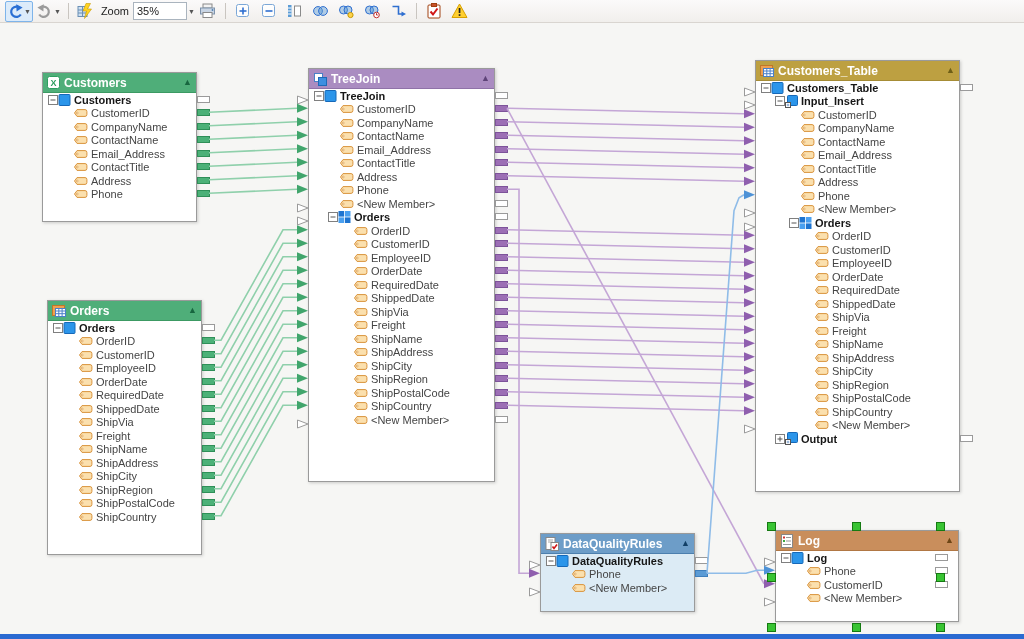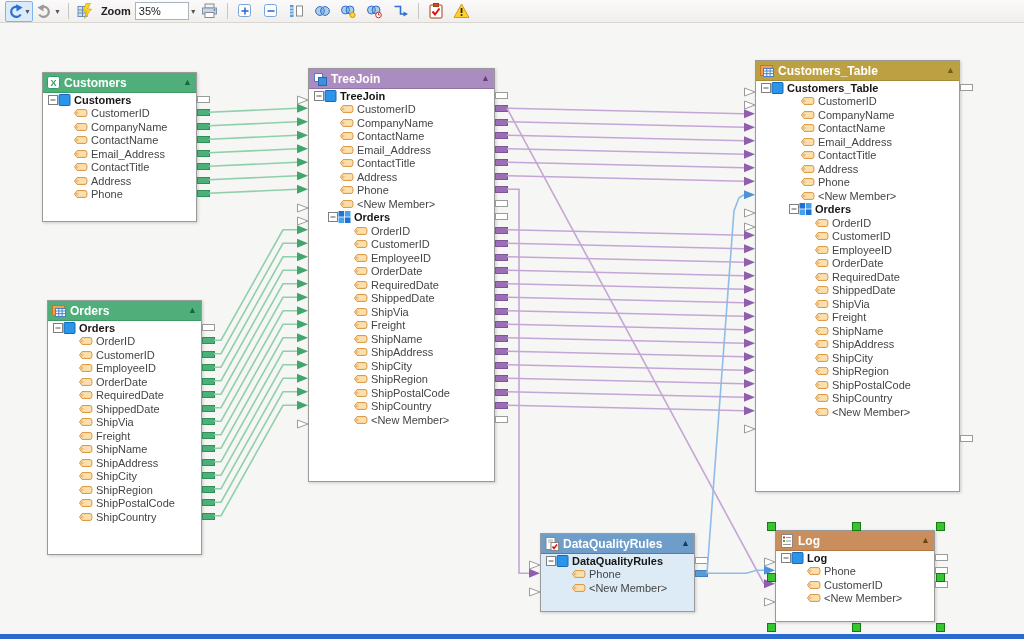--- a/index.html
+++ b/index.html
@@ -6,21 +6,21 @@
     font-family:"Liberation Sans",sans-serif;background:#f6f6f4;}
   
   #toolbar{position:absolute;left:0;top:0;width:1024px;height:23px;
     background:linear-gradient(#fbfafa,#f1efec);border-bottom:1px solid #d9d5d0;
     display:flex;align-items:center;padding-left:4px;box-sizing:border-box;z-index:10;}
   .tb-btn{height:19px;min-width:20px;display:flex;align-items:center;justify-content:center;
     border:1px solid transparent;border-radius:2px;margin:0 1px;padding:0 1px;}
   .tb-btn.hot{background:#dcebfa;border-color:#7eb4ea;}
   .tb-caret{font-size:7px;color:#555;margin-left:1px;}
   .tb-sep{width:1px;height:16px;background:#c9c5c0;margin:0 4px;}
-  .tb-label{font-size:11px;color:#222;margin:0 4px 0 2px;font-weight:bold;}
+  .tb-label{font-size:11px;color:#222;margin:0 4px 0 2px;}
   .tb-combo{width:46px;height:16px;background:#fff;border:1px solid #aab4be;
     font-size:11px;color:#222;display:flex;align-items:center;justify-content:space-between;
     padding:0 3px;}
   
   .comp{position:absolute;background:#fff;border:1px solid #9a9a9a;
     box-shadow:1px 1px 3px rgba(0,0,0,.18);z-index:2;box-sizing:border-box;}
   .comp-header{height:20px;display:flex;align-items:center;padding:0 4px;
     box-sizing:border-box;border-bottom:1px solid rgba(0,0,0,.25);}
   .comp-title{flex:1;font-size:12px;font-weight:bold;color:#fff;margin-left:4px;
     white-space:nowrap;overflow:hidden;}
@@ -613,20 +613,32 @@
         </svg>
         <svg width="13" height="12">
           <rect x="1" y="0.5" width="11" height="11" rx="1" fill="#2b95ea" stroke="#1668b8"></rect>
         </svg>
         <span class="lbl b">Customers_Table</span>
       </div>
       <div class="conn" style="left: -12px; top: 21.75px;"><svg width="12" height="10">
           <polygon points="0.5,1 0.5,9 11,5" fill="#fff" stroke="#9a9a9a"></polygon>
         </svg></div>
       <div class="conn" style="left: 204px; top: 22.75px; width: 13px; height: 7px; background: rgb(255, 255, 255); border: 1px solid rgb(154, 154, 154); box-sizing: border-box;"></div>
+      <div class="row" style="padding-left: 19px;">
+        <svg width="10" height="10">
+          <rect x="0.5" y="0.5" width="9" height="9" fill="#fff" stroke="#7f7f7f"></rect>
+          <line x1="2.5" y1="5" x2="7.5" y2="5" stroke="#555"></line>
+        </svg>
+        <svg width="13" height="13">
+          <rect x="2.5" y="0.5" width="10" height="10" rx="1" fill="#2b95ea" stroke="#1668b8"></rect>
+          <rect x="0.5" y="7.5" width="5" height="5" fill="#fff" stroke="#555"></rect>
+          <rect x="1.8" y="8.8" width="2.4" height="2.4" fill="#9ab6d8"></rect>
+        </svg>
+        <span class="lbl b">Input_Insert</span>
+      </div>
       <div class="conn" style="left: -12px; top: 35.25px;"><svg width="12" height="10">
           <polygon points="0.5,1 0.5,9 11,5" fill="#fff" stroke="#9a9a9a"></polygon>
         </svg></div>
       <div class="row" style="padding-left: 44px;">
         <svg width="15" height="10">
           <path d="M1.5,5 L4,1.6 H12 A1.9,1.9 0 0 1 13.9,3.5 V6.5 A1.9,1.9 0 0 1 12,8.4 H4 Z" fill="#fbe0ae" stroke="#d9933c"></path>
           <circle cx="4.2" cy="5" r="0.9" fill="#fff" stroke="#d9933c" stroke-width="0.7"></circle>
         </svg>
         <span class="lbl">CustomerID</span>
       </div>
@@ -800,20 +812,33 @@
       <div class="row" style="padding-left: 58px;">
         <svg width="15" height="10">
           <path d="M1.5,5 L4,1.6 H12 A1.9,1.9 0 0 1 13.9,3.5 V6.5 A1.9,1.9 0 0 1 12,8.4 H4 Z" fill="#fbe0ae" stroke="#d9933c"></path>
           <circle cx="4.2" cy="5" r="0.9" fill="#fff" stroke="#d9933c" stroke-width="0.7"></circle>
         </svg>
         <span class="lbl">&lt;New Member&gt;</span>
       </div>
       <div class="conn" style="left: -12px; top: 359.25px;"><svg width="12" height="10">
           <polygon points="0.5,1 0.5,9 11,5" fill="#fff" stroke="#9a9a9a"></polygon>
         </svg></div>
+      <div class="row" style="padding-left: 19px;">
+        <svg width="10" height="10">
+          <rect x="0.5" y="0.5" width="9" height="9" fill="#fff" stroke="#7f7f7f"></rect>
+          <line x1="2.5" y1="5" x2="7.5" y2="5" stroke="#555"></line>
+          <line x1="5" y1="2.5" x2="5" y2="7.5" stroke="#555"></line>
+        </svg>
+        <svg width="13" height="13">
+          <rect x="2.5" y="0.5" width="10" height="10" rx="1" fill="#2b95ea" stroke="#1668b8"></rect>
+          <rect x="0.5" y="7.5" width="5" height="5" fill="#fff" stroke="#555"></rect>
+          <rect x="1.8" y="8.8" width="2.4" height="2.4" fill="#9ab6d8"></rect>
+        </svg>
+        <span class="lbl b">Output</span>
+      </div>
       <div class="conn" style="left: 204px; top: 373.75px; width: 13px; height: 7px; background: rgb(255, 255, 255); border: 1px solid rgb(154, 154, 154); box-sizing: border-box;"></div>
     </div>
     <div class="comp" style="left: 540px; top: 533px; width: 155px; height: 79px; background: rgb(220, 235, 245);">
       <div class="comp-header" style="background: rgb(109, 157, 200); border-bottom-color: rgb(76, 127, 174);">
         <svg width="14" height="14">
           <rect x="1" y="0.5" width="9" height="12" fill="#fff" stroke="#888"></rect>
           <line x1="3" y1="3" x2="8" y2="3" stroke="#aaa"></line>
           <line x1="3" y1="5" x2="8" y2="5" stroke="#aaa"></line>
           <rect x="6" y="5.5" width="7.5" height="8" fill="#fff" stroke="#888"></rect>
           <path d="M7.5 9.5 L9 11.5 L12 7.5" fill="none" stroke="#d11616" stroke-width="1.6"></path>
@@ -847,21 +872,21 @@
         <svg width="15" height="10">
           <path d="M1.5,5 L4,1.6 H12 A1.9,1.9 0 0 1 13.9,3.5 V6.5 A1.9,1.9 0 0 1 12,8.4 H4 Z" fill="#fbe0ae" stroke="#d9933c"></path>
           <circle cx="4.2" cy="5" r="0.9" fill="#fff" stroke="#d9933c" stroke-width="0.7"></circle>
         </svg>
         <span class="lbl">&lt;New Member&gt;</span>
       </div>
       <div class="conn" style="left: -12px; top: 48.75px;"><svg width="12" height="10">
           <polygon points="0.5,1 0.5,9 11,5" fill="#fff" stroke="#9a9a9a"></polygon>
         </svg></div>
     </div>
-    <div class="comp" style="left: 775px; top: 530px; width: 160px; height: 92px; background: rgb(255, 255, 255);">
+    <div class="comp" style="left: 775px; top: 530px; width: 184px; height: 92px; background: rgb(255, 255, 255);">
       <div class="comp-header" style="background: rgb(201, 142, 92); border-bottom-color: rgb(177, 119, 68);">
         <svg width="14" height="14">
           <rect x="1.5" y="0.5" width="11" height="13" fill="#fff" stroke="#888"></rect>
           <rect x="3" y="2.5" width="2" height="2" fill="#d13333"></rect>
           <line x1="6" y1="3.5" x2="11" y2="3.5" stroke="#999"></line>
           <rect x="3" y="6" width="2" height="2" fill="#3da83d"></rect>
           <line x1="6" y1="7" x2="11" y2="7" stroke="#999"></line>
           <line x1="3" y1="10.5" x2="11" y2="10.5" stroke="#999"></line>
         </svg>
         <span class="comp-title">Log</span>

